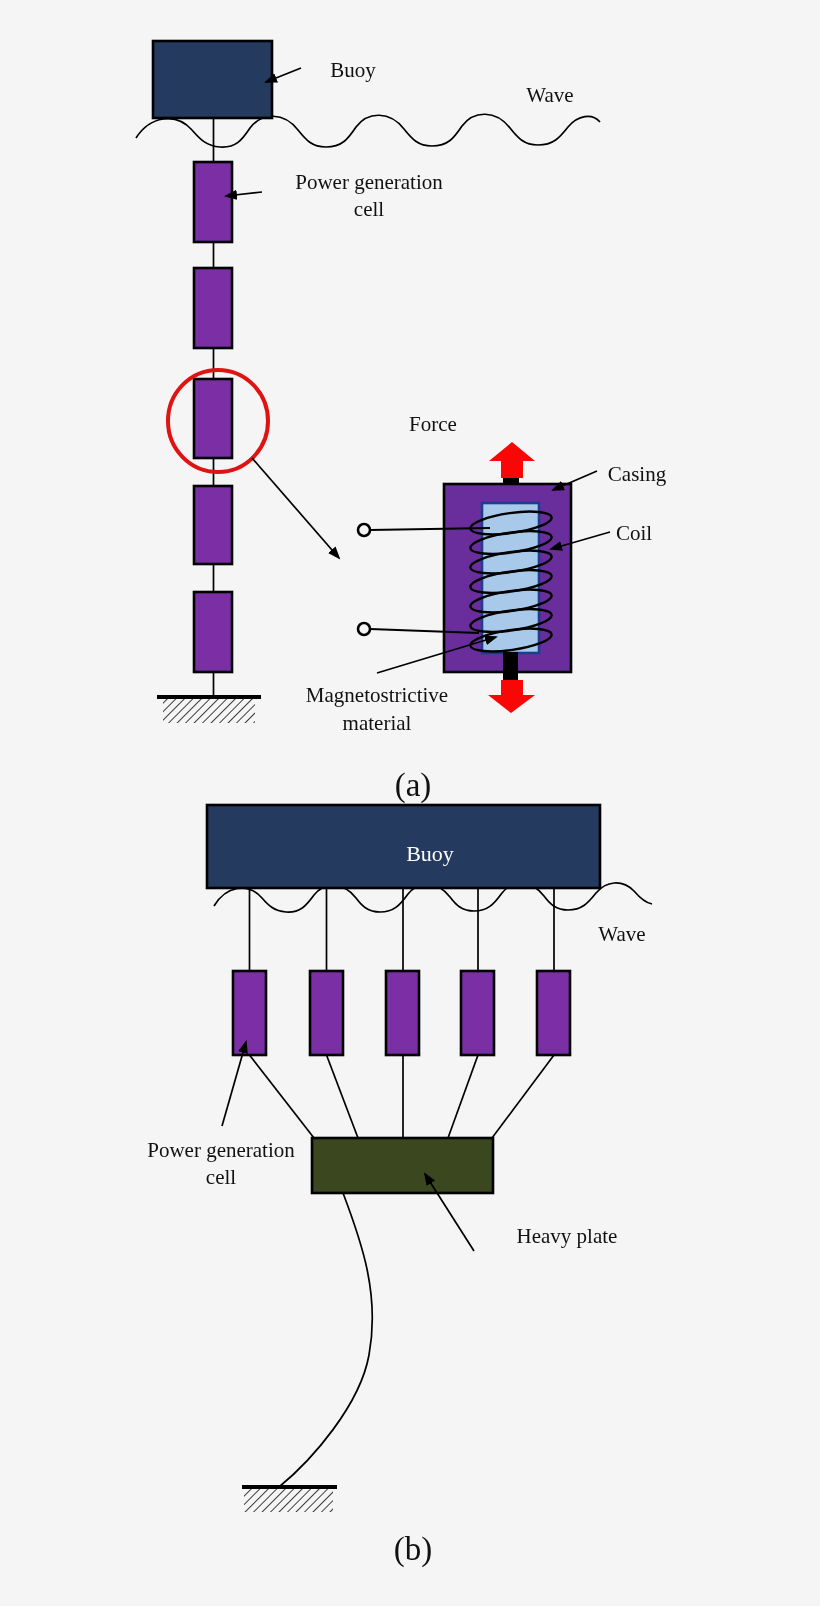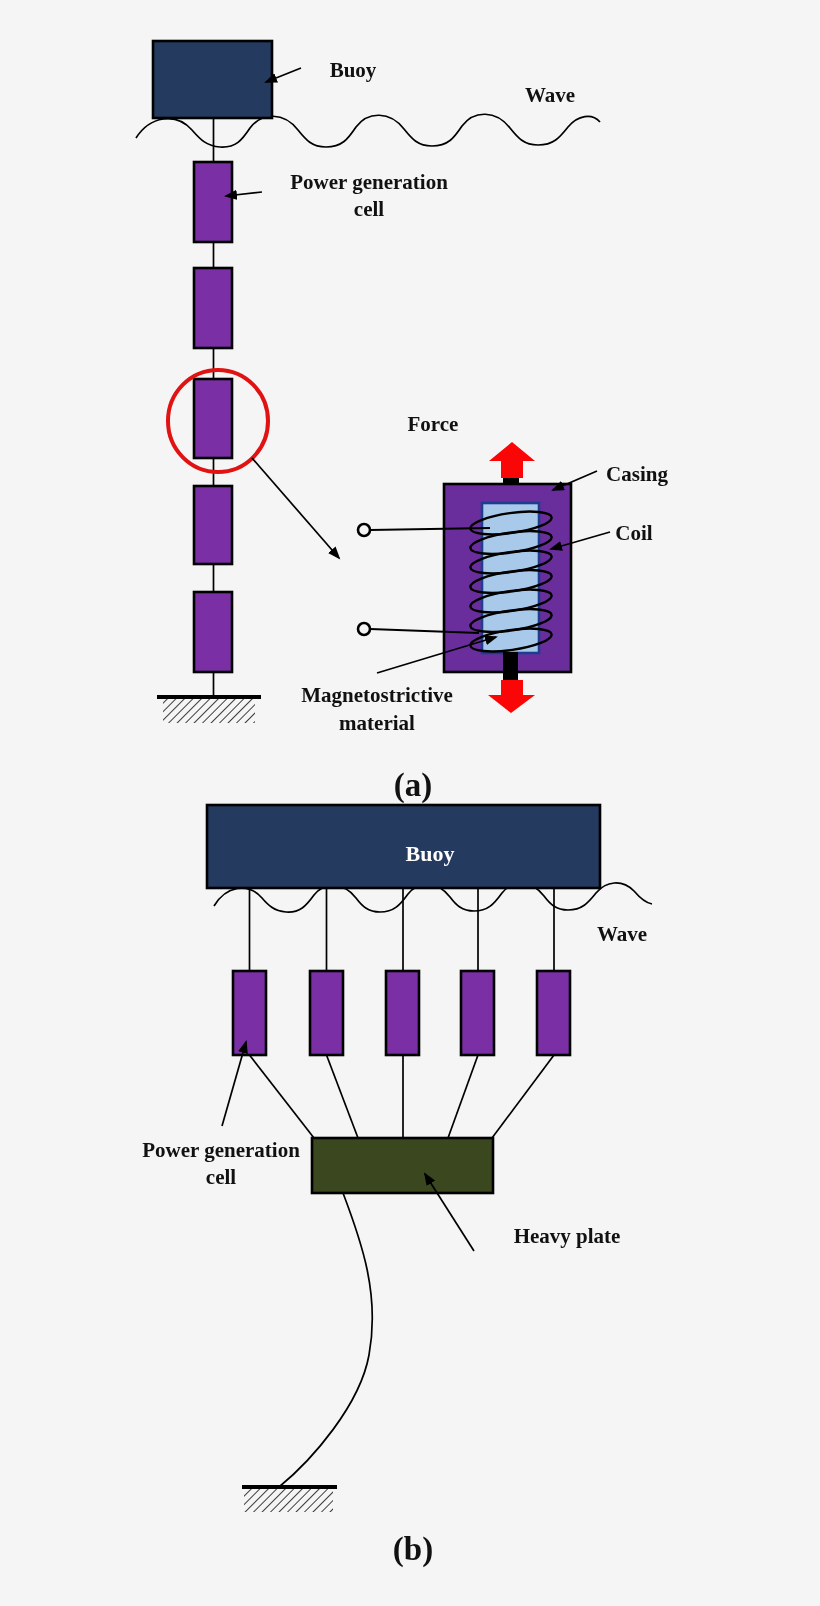--- a/index.html
+++ b/index.html
@@ -1,21 +1,21 @@
 <!DOCTYPE html>
 <html><head>
 <meta charset="utf-8">
 <style>
   html, body { margin: 0; padding: 0; }
   body {
     width: 820px; height: 1606px;
     background: #f5f5f5;
     font-family: "Liberation Serif", "DejaVu Serif", serif;
   }
-  .canvas { position: relative; width: 820px; height: 1606px; font-weight: bold; }
+  .canvas { position: relative; width: 820px; height: 1606px; }
   svg { display: block; }
   .lbl { font-size: 21px; fill: #111; }
   .caption { font-size: 33px; fill: #111; }
   .buoy-text { font-size: 22px; fill: #ffffff; }
   .wire { stroke: #000; stroke-width: 2.2; fill: none; }
   .thin { stroke: #000; stroke-width: 1.7; fill: none; }
   .outline { stroke: #000; stroke-width: 2.6; }
   .coil-turn { stroke: #000; stroke-width: 2.4; fill: none; }
 </style>
 </head>

